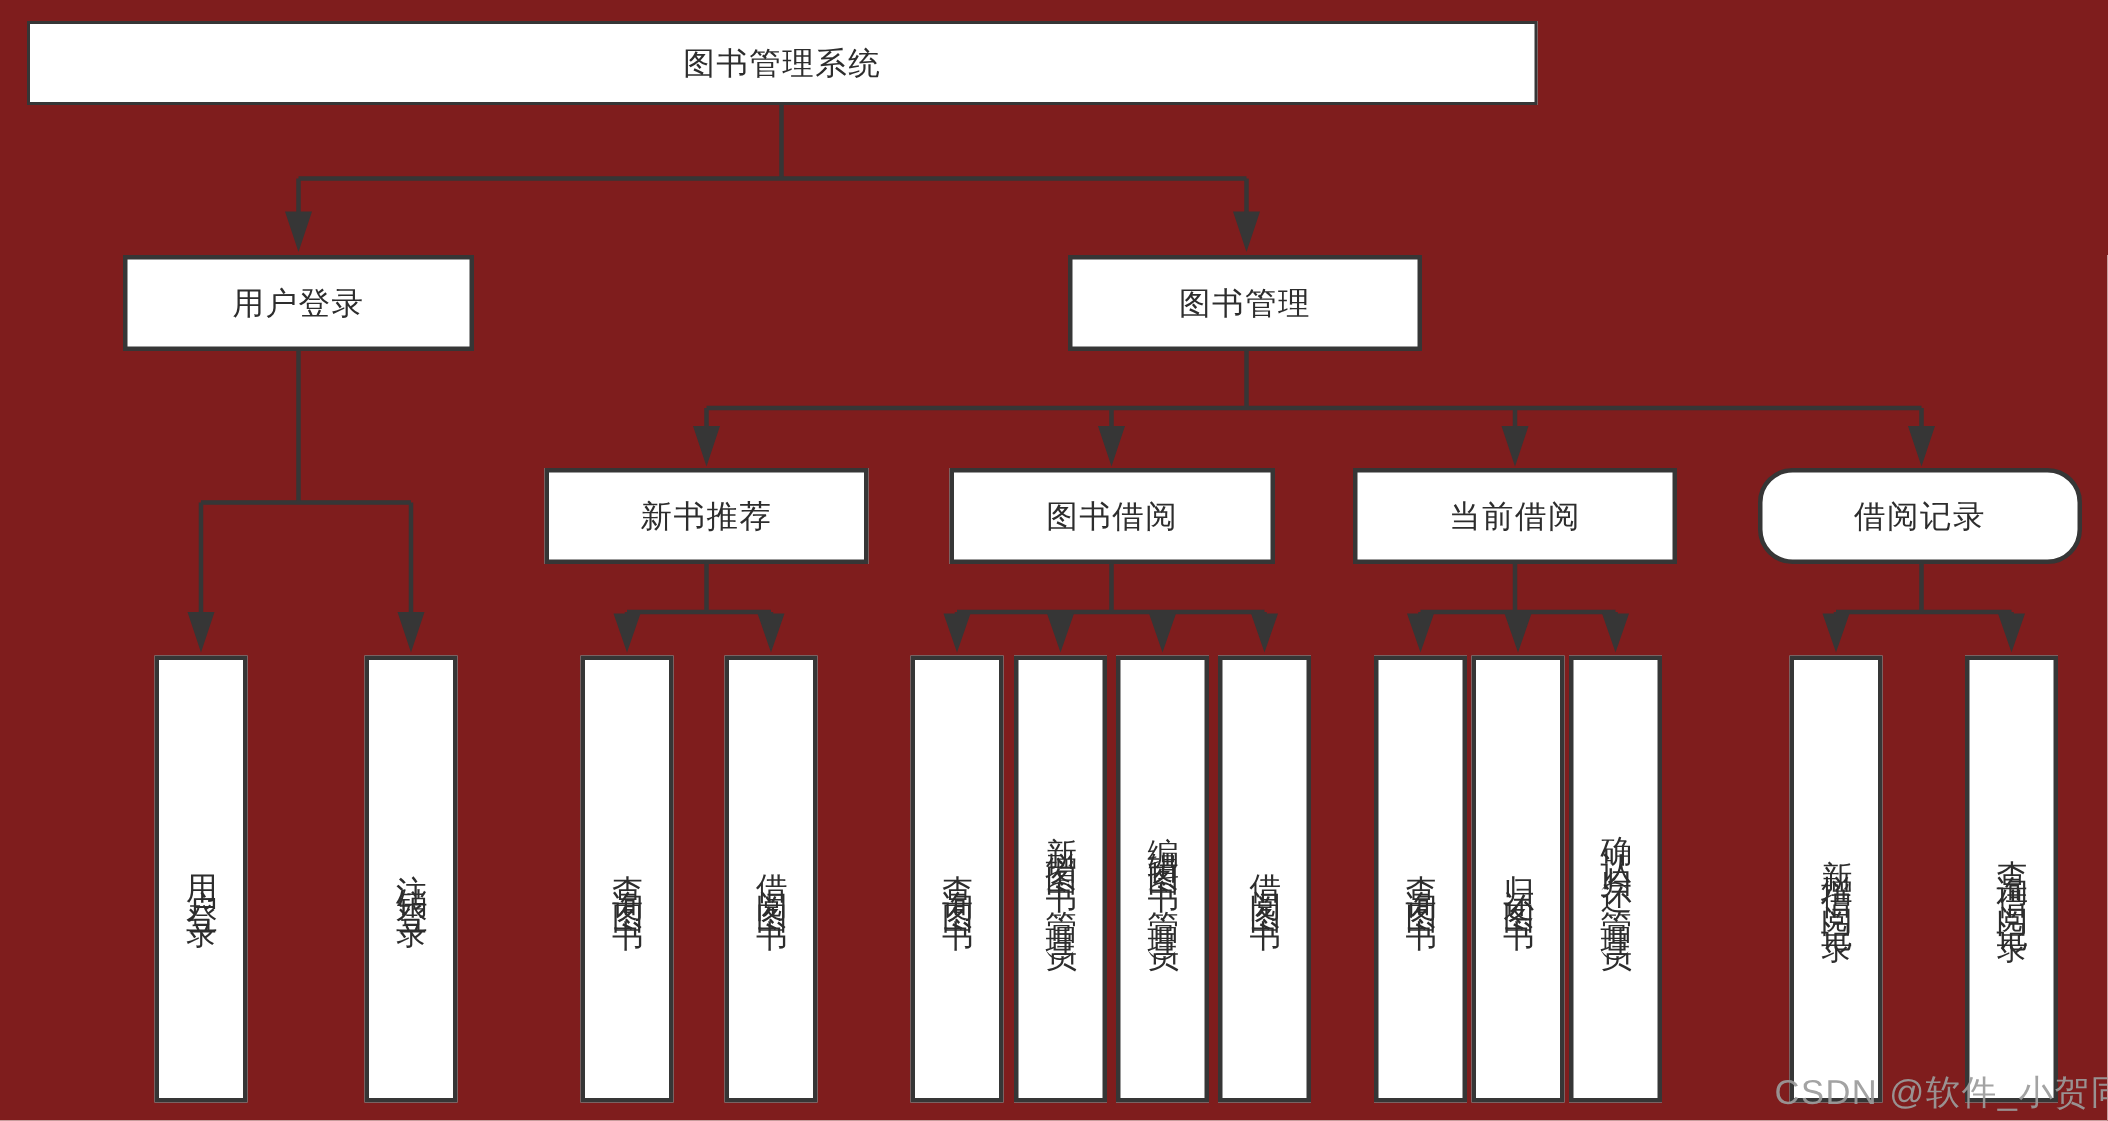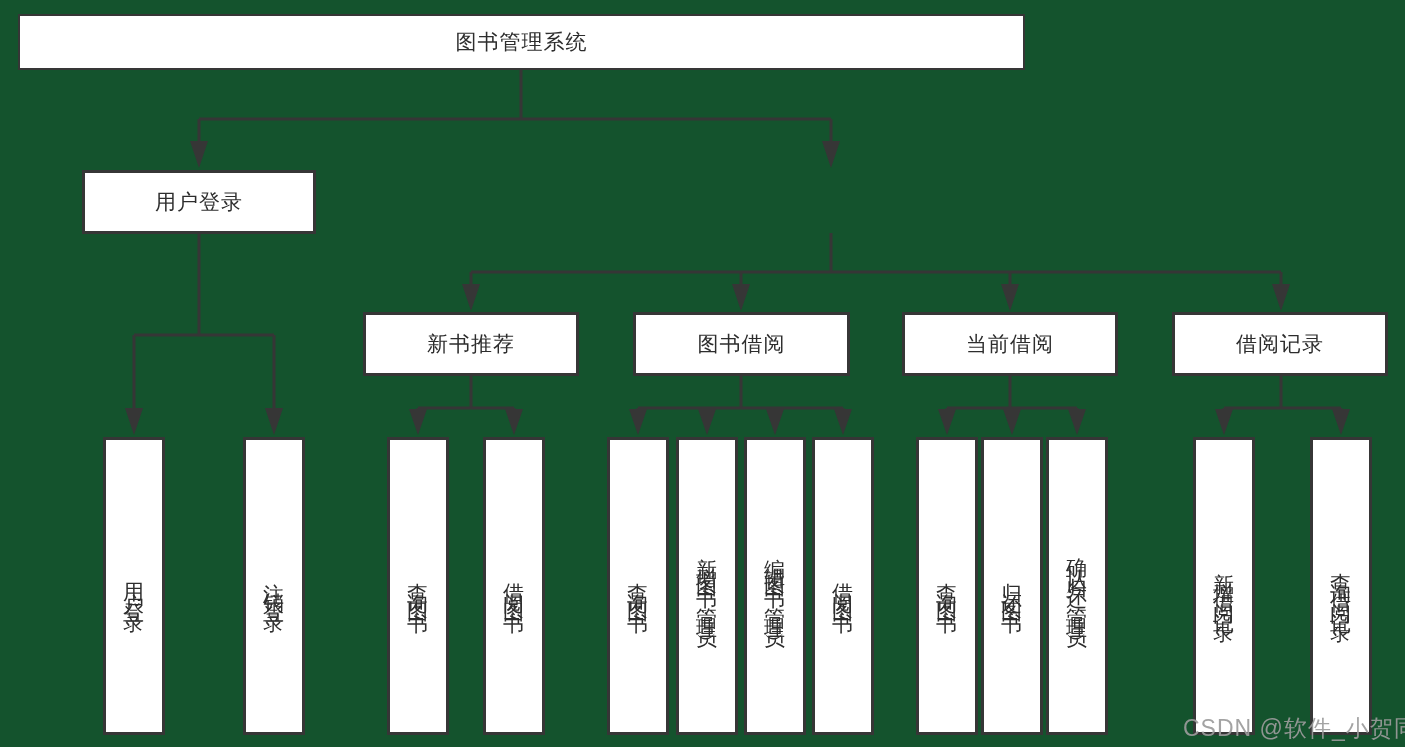--- a/index.html
+++ b/index.html
@@ -1,20 +1,20 @@
 <!DOCTYPE html>
 <html><head>
 <meta charset="utf-8">
 <style>
   html,body{margin:0;padding:0;background:#ffffff;}
   body{font-family:"Liberation Sans", sans-serif;}
   #stage{
     position:relative;
     width:1405px;height:747px;
-    background:#14532d;
+    background:#7f1d1d;
     overflow:hidden;
   }
   #connectors{
     position:absolute;left:0;top:0;width:1405px;height:747px;
     pointer-events:none;
   }
   .node{
     position:absolute;
     box-sizing:border-box;
     background:#ffffff;
@@ -89,31 +89,34 @@
     </g>
   </svg>
 
   <div class="node root" style="left:18px;top:14px;width:1007px;height:56px;">
     <span>图书管理系统</span>
   </div>
 
   <div class="node" style="left:82px;top:170px;width:234px;height:64px;">
     <span>用户登录</span>
   </div>
+  <div class="node" style="left:712px;top:170px;width:236px;height:64px;">
+    <span>图书管理</span>
+  </div>
 
   <div class="node" style="left:363px;top:312px;width:216px;height:64px;font-family:Liberation Mono, monospace;">
     <span>新书推荐</span>
   </div>
   <div class="node" style="left:902px;top:312px;width:216px;height:64px;">
     <span>当前借阅</span>
   </div>
   <div class="node" style="left:633px;top:312px;width:217px;height:64px;">
     <span>图书借阅</span>
   </div>
-  <div class="node" style="left:1172px;top:312px;width:216px;height:64px;">
+  <div class="node" style="left:1172px;top:312px;width:216px;height:64px;border-radius:23px;">
     <span>借阅记录</span>
   </div>
 
   <div class="node leaf" style="left:103px;top:437px;width:62px;height:298px;">
     <span>用户登录</span>
   </div>
   <div class="node leaf" style="left:243px;top:437px;width:62px;height:298px;">
     <span>注销登录</span>
   </div>
 

